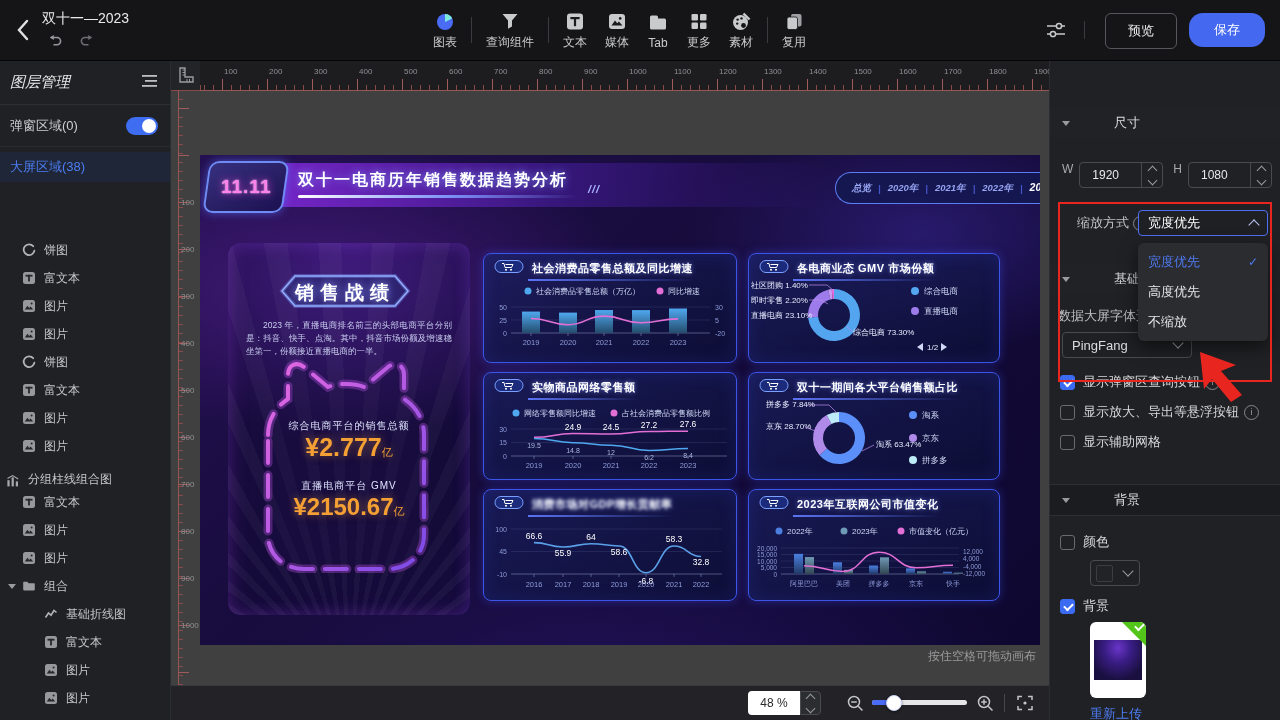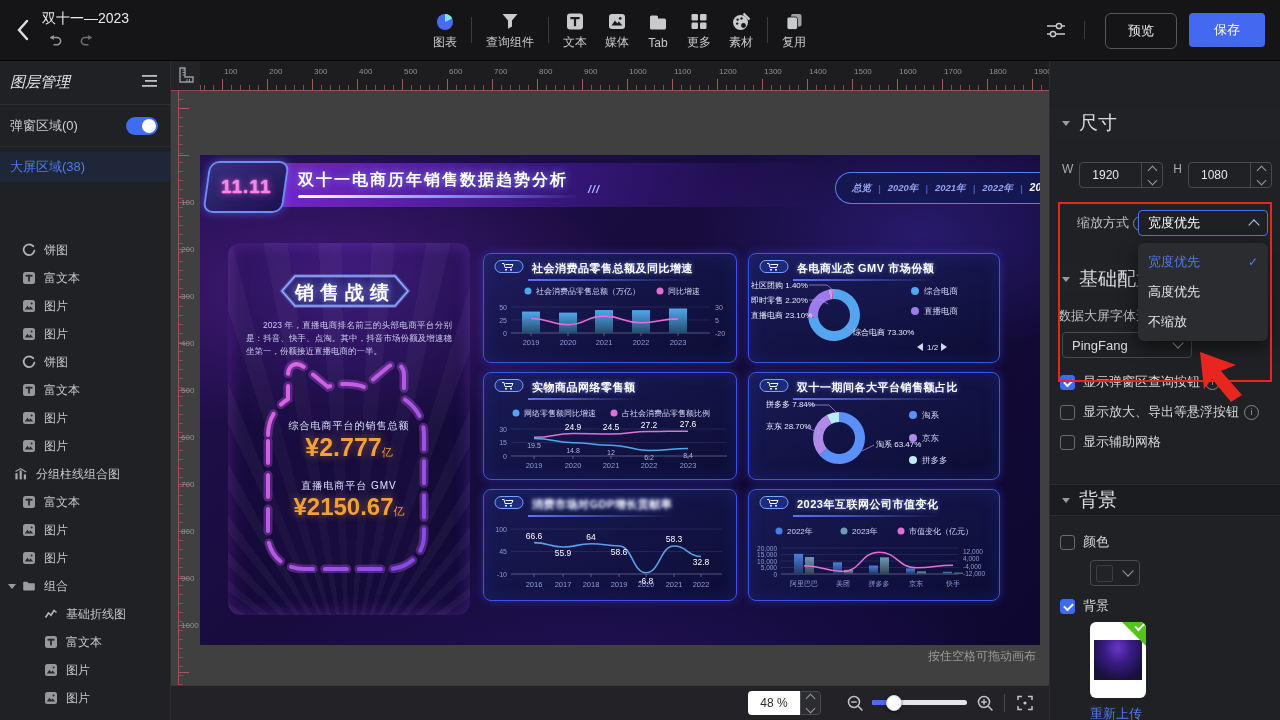--- a/index.html
+++ b/index.html
@@ -15,21 +15,21 @@
   .tb-tool{display:flex;flex-direction:column;align-items:center;justify-content:center;
            padding:0 9px;cursor:pointer;}
   .tb-ic{height:24px;display:flex;align-items:center;}
   .tb-lb{font-size:12px;color:#c9cacc;margin-top:1px;white-space:nowrap;}
   .tb-sep{width:1px;height:26px;background:#3a3b3e;margin:0 5px;}
   .tb-settings{position:absolute;left:1044px;top:19px;}
   .tb-rsep{position:absolute;left:1084px;top:21px;width:1px;height:18px;background:#3a3b3e;}
   .btn-preview{position:absolute;left:1105px;top:13px;width:70px;height:34px;border:1px solid #56575b;
       border-radius:6px;background:transparent;color:#e8e8ea;font-size:13px;display:flex;
       align-items:center;justify-content:center;cursor:pointer;}
-  .btn-save{position:absolute;left:1189px;top:13px;width:76px;height:34px;border-radius:4px;
+  .btn-save{position:absolute;left:1189px;top:13px;width:76px;height:34px;border-radius:14px;
       background:#4468f0;color:#fff;font-size:13px;display:flex;align-items:center;
       justify-content:center;cursor:pointer;}
   
   .sidebar{position:absolute;left:0;top:60px;width:170px;bottom:0;background:#202124;
            border-right:1px solid #2c2d30;z-index:10;}
   .side-head{height:44px;border-bottom:1px solid #2e2f33;display:flex;align-items:center;
              padding:0 12px 0 10px;font-size:15px;color:#e8e8ea;font-style:italic;}
   .side-head .hicon{margin-left:auto;}
   .popup-row{height:41px;border-bottom:1px solid #2a2b2e;display:flex;align-items:center;
              padding:0 12px 0 10px;font-size:13px;color:#cfcfd2;}
@@ -43,21 +43,21 @@
   .layer .caret{position:absolute;left:8px;width:0;height:0;border-left:4px solid transparent;
                 border-right:4px solid transparent;border-top:5px solid #9a9b9f;}
   
   .panel{position:absolute;right:0;top:60px;width:230px;bottom:0;background:#202124;
          border-left:1px solid #2c2d30;z-index:10;}
   .panel>*{position:absolute;}
   .panel-head{left:0;right:0;top:0;height:44px;border-bottom:1px solid #2e2f33;display:flex;
               align-items:center;padding:0 12px 0 10px;font-size:15px;color: #e8e8ea;}
   .panel-head .hicon{margin-left:auto;}
   .sec{left:0;right:0;height:30px;display:flex;align-items:center;padding:0 12px;
-       font-size:19px;color:#dcdce0;background:#212226;}
+       font-size:13px;color:#dcdce0;background:#212226;gap:35px;}
   .caretd{width:0;height:0;border-left:4px solid transparent;border-right:4px solid transparent;
           border-top:5px solid #9a9b9f;margin-right:9px;}
   .wh-row{top:97px;left:12px;right:8px;height:24px;display:flex;align-items:center;font-size:12px;color:#a8a9ad;}
   .num{width:86px;height:24px;border:1px solid #4a4b4f;border-radius:4px;display:flex;
        align-items:center;color:#e8e8ea;font-size:12px;margin-left:6px;margin-top:12px;}
   .num .v{padding-left:12px;flex:1;}
   .step{width:20px;height:100%;border-left:1px solid #4a4b4f;display:flex;flex-direction:column;
         align-items:center;justify-content:center;gap:3px;cursor:pointer;}
   .chu{width:6px;height:6px;border-left:1.5px solid #9a9b9f;border-top:1.5px solid #9a9b9f;
        transform:rotate(45deg);}
@@ -401,21 +401,21 @@
       <div class="layer" style="padding-left: 22px;">
         <span class="lic">
           <svg width="14" height="14">
             <rect x="1" y="1" width="12" height="12" rx="2.5" fill="#97989c"></rect>
             <path d="M2.8,10.6 L5.4,6.8 L7.2,9 L8.6,7.4 L11.2,10.6 Z" fill="#26272b"></path>
             <circle cx="9.6" cy="4.6" r="1" fill="#26272b"></circle>
           </svg>
         </span>
         <span>图片</span>
       </div>
-      <div class="layer" style="padding-left: 14px;">
+      <div class="layer" style="padding-left: 6px; align-items: flex-end;">
         <span class="lic">
           <svg width="14" height="14">
             <rect x="1.4" y="6.2" width="2.2" height="6.2" fill="#a8a9ad"></rect>
             <rect x="5.6" y="3.4" width="2.2" height="9" fill="#a8a9ad"></rect>
             <rect x="9.8" y="7.4" width="2.2" height="5" fill="#a8a9ad"></rect>
             <polyline points="1.5,4.6 6.6,1.6 12.2,5" fill="none" stroke="#a8a9ad" stroke-width="1.2"></polyline>
           </svg>
         </span>
         <span>分组柱线组合图</span>
       </div>

